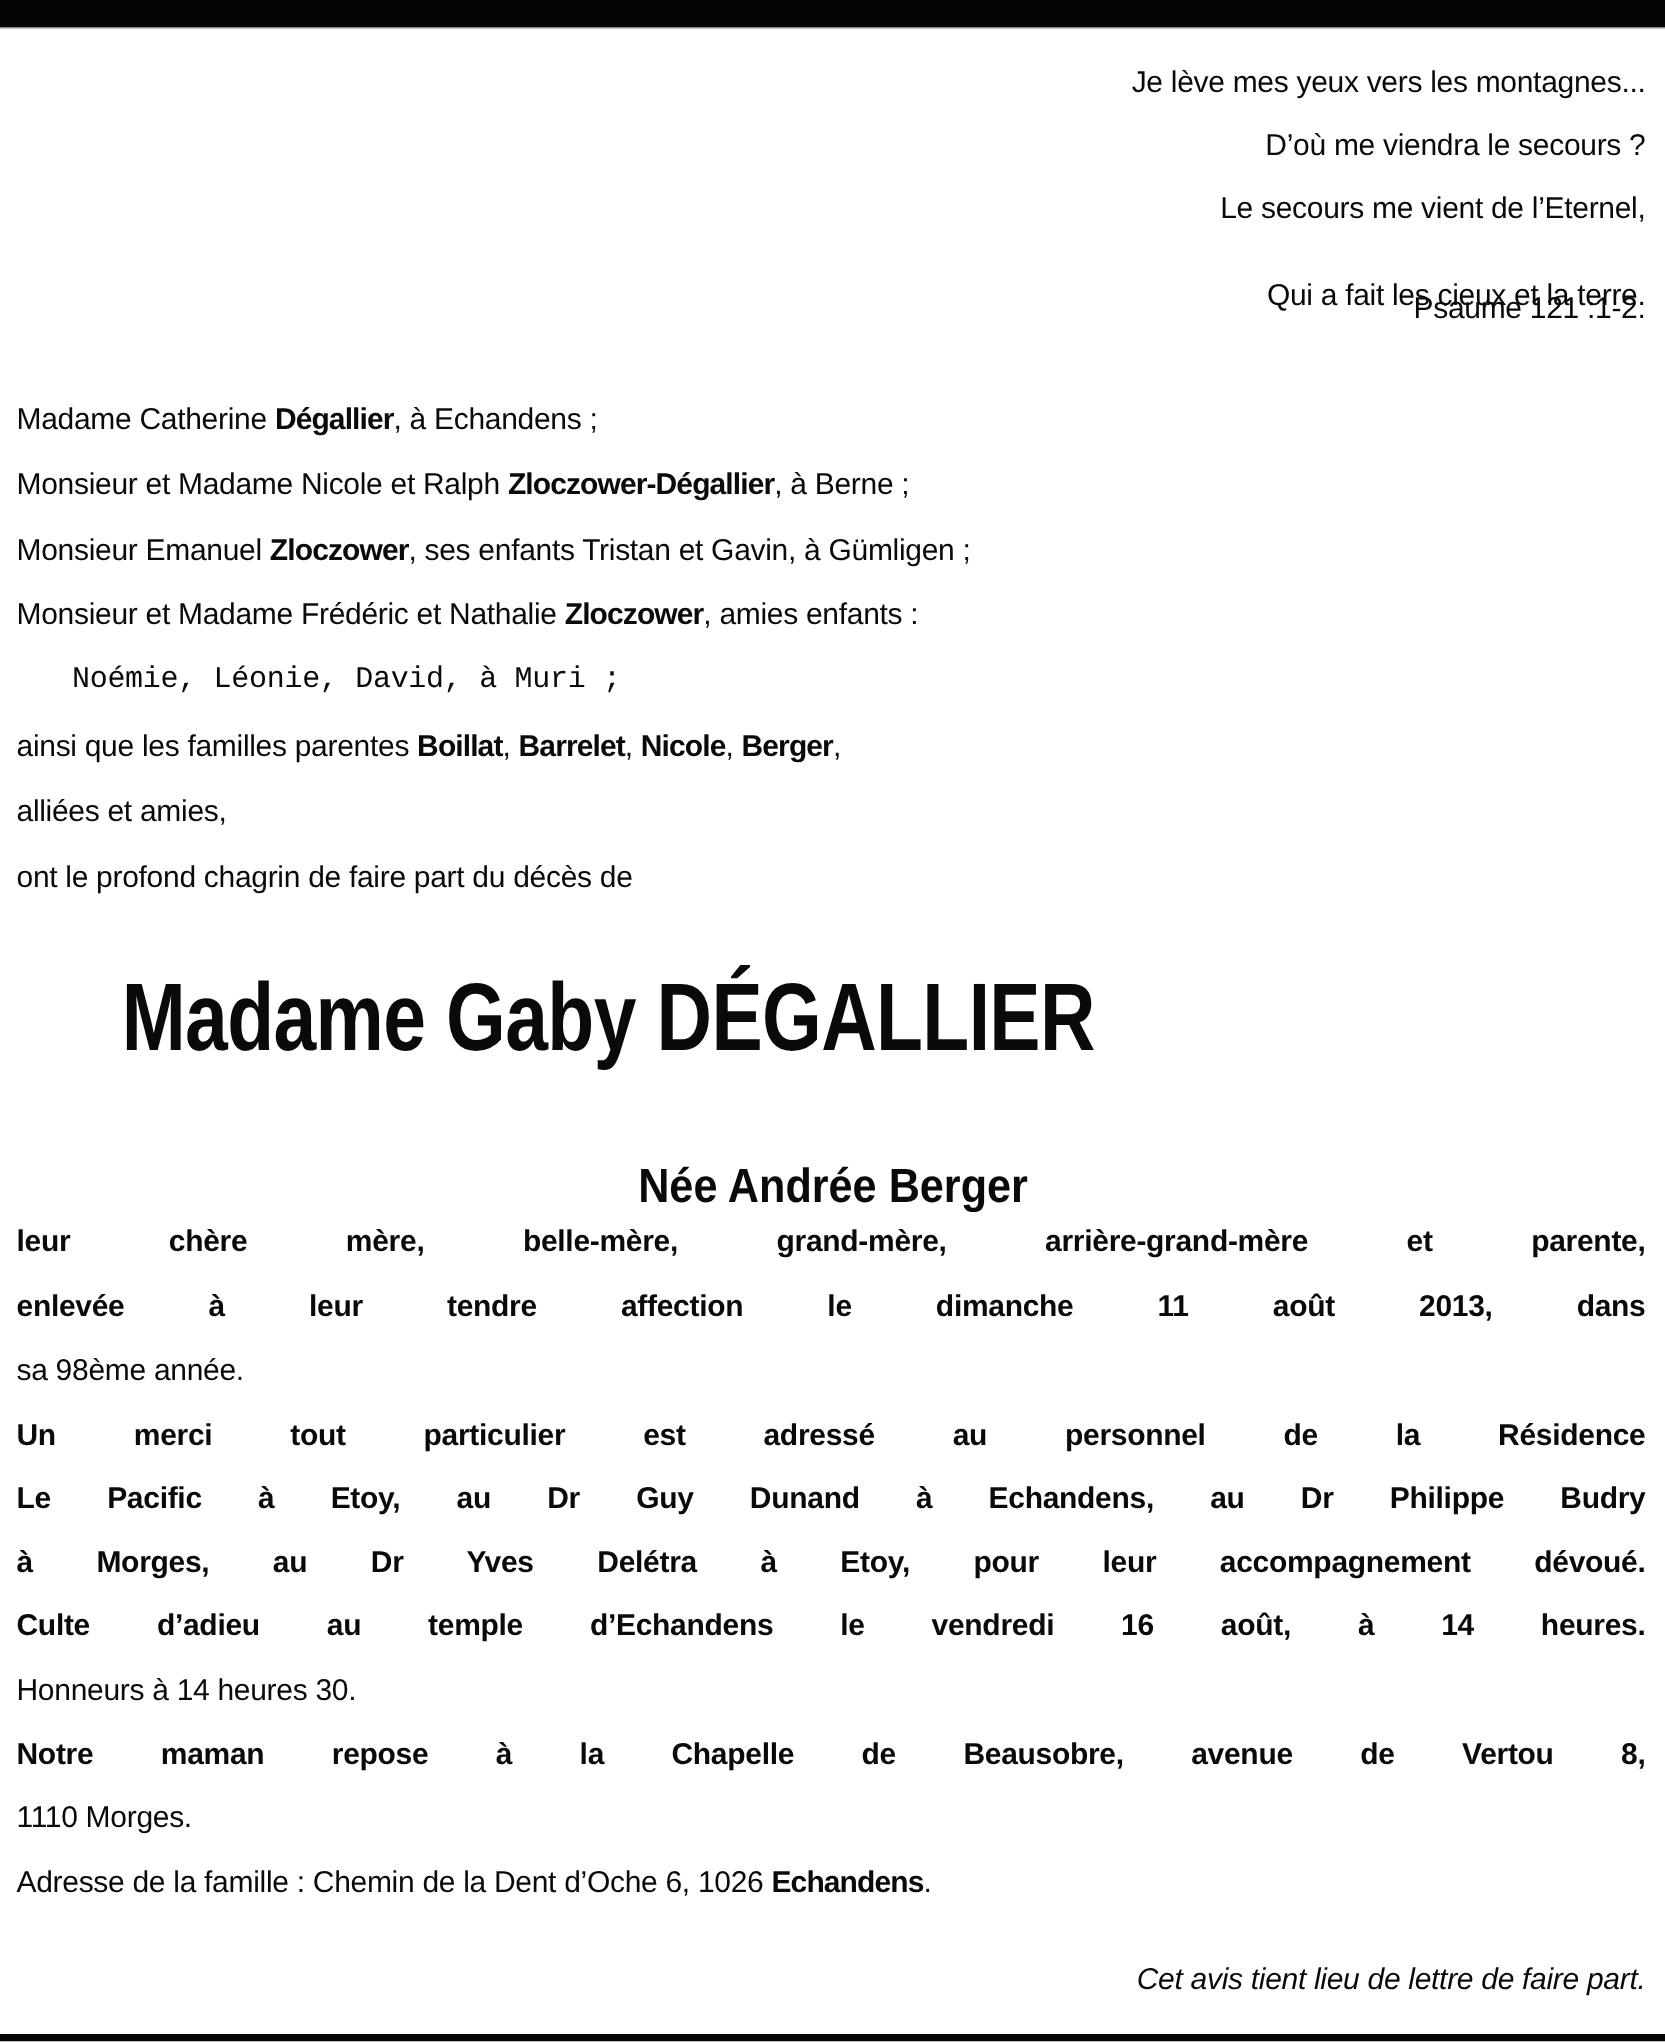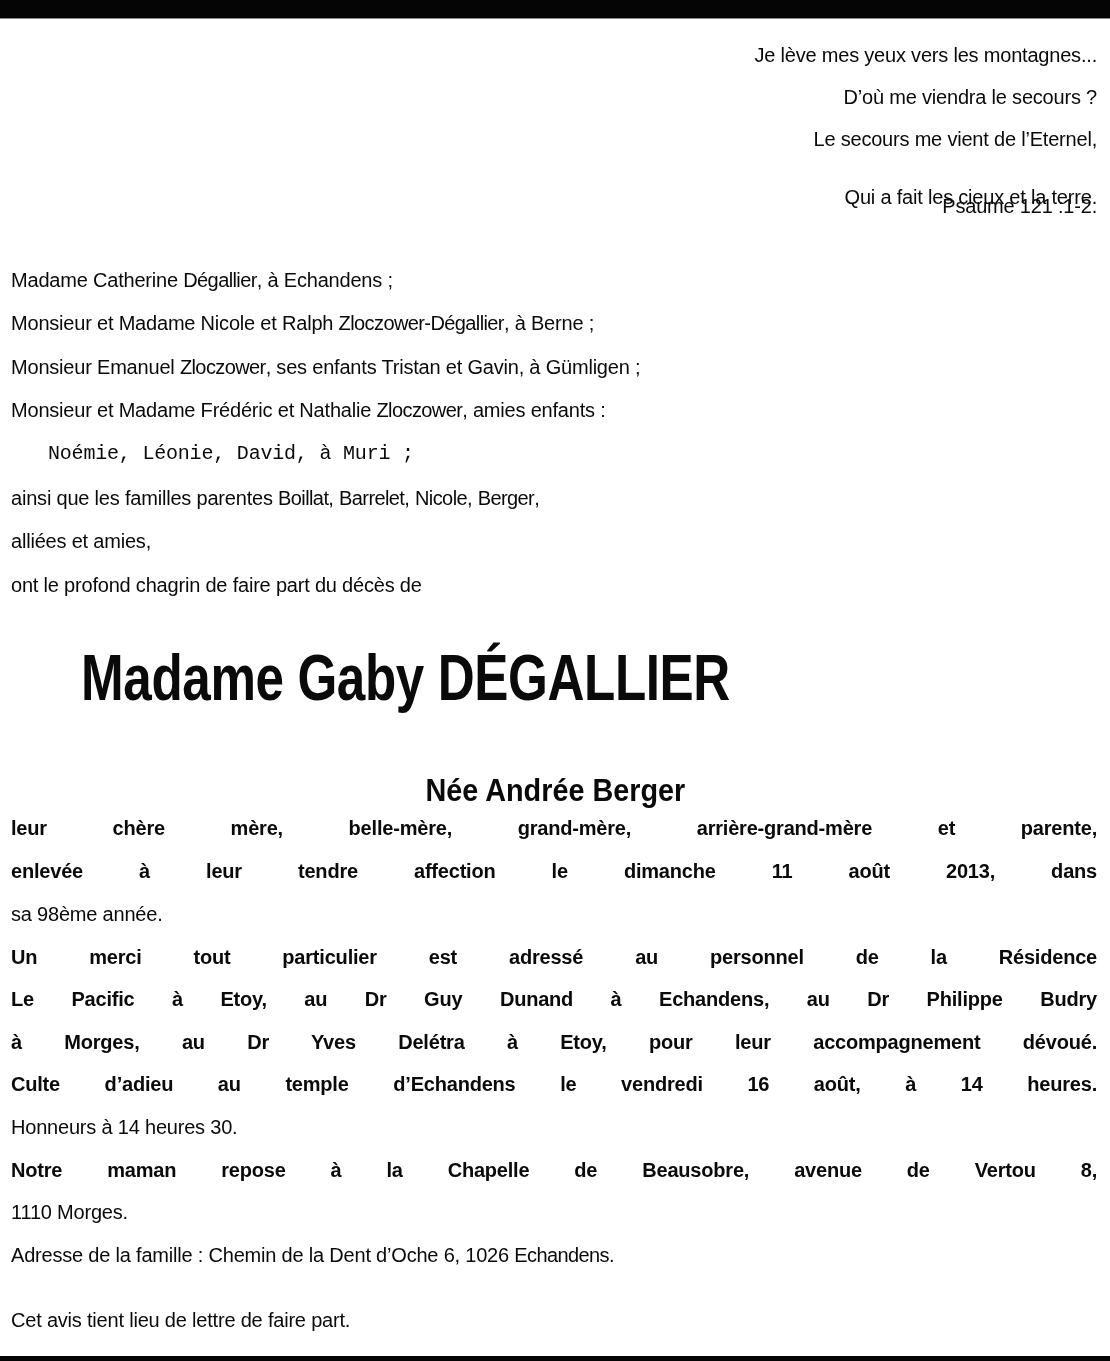--- a/index.html
+++ b/index.html
@@ -7,22 +7,22 @@
          font-family: "Liberation Sans", sans-serif; color: #0a0a0a; }
   .rule-top { position: absolute; left: 0; top: 0; width: 1110px; height: 18px; background: #050505; }
   .rule-top::after { content: ""; position: absolute; left: 0; right: 0; bottom: -1px; height: 1px; background: #8a8a8a; }
   .rule-bottom { position: absolute; left: 0; top: 1356px; width: 1110px; height: 5px; background: #050505; }
 
   .line { position: absolute; left: 11px; width: 1086px; height: 44px; line-height: 44px;
           font-size: 20px; white-space: nowrap; letter-spacing: -0.2px; }
   .line.right { text-align: right; }
   .line.justify { text-align: justify; text-align-last: justify; white-space: normal; overflow: hidden; font-weight: bold; }
   .line.indent { padding-left: 37px; width: 1049px; font-family: Liberation Mono, monospace; }
-  .line.center { text-align: left; }
-  b, .bold { font-weight: 400; letter-spacing: -0.6px; }
+  .line.center { text-align: right; font-style: italic; }
+  b, .bold { font-weight: 700; letter-spacing: -0.6px; }
 
   .headline { position: absolute; left: 0; width: 1110px; text-align: left; top: 640px; height: 76px; line-height: 76px; }
   .headline span { display: inline-block; font-size: 64px; font-weight: 700; transform: scaleX(0.80); transform-origin: center; letter-spacing: -0.5px; }
   .subhead { position: absolute; left: 0; width: 1110px; text-align: center; top: 768px; height: 44px; line-height: 44px; }
   .subhead span { display: inline-block; font-size: 32px; font-weight: 700; transform: scaleX(0.90); transform-origin: center; }
 </style>
 </head>
 <body>
 
 <div class="rule-top"></div>

